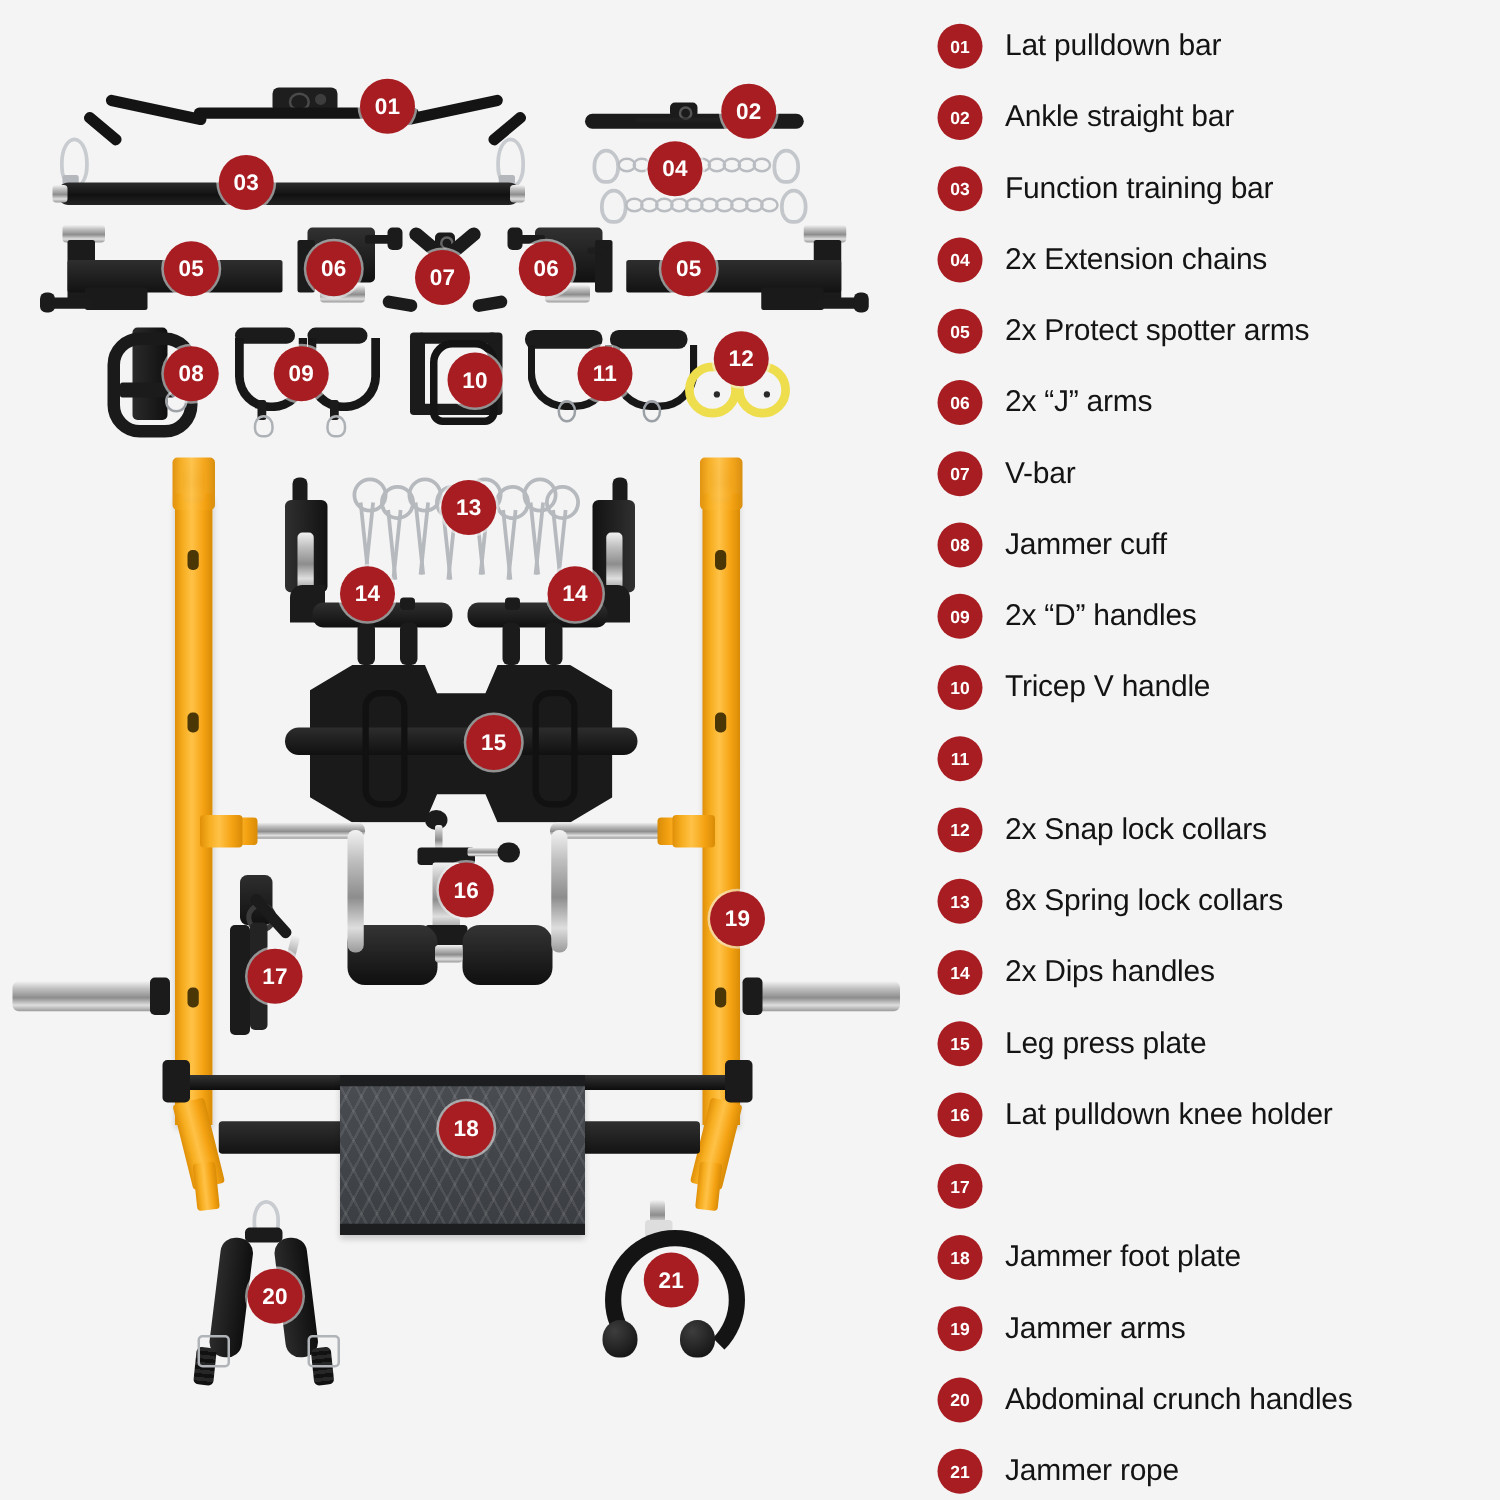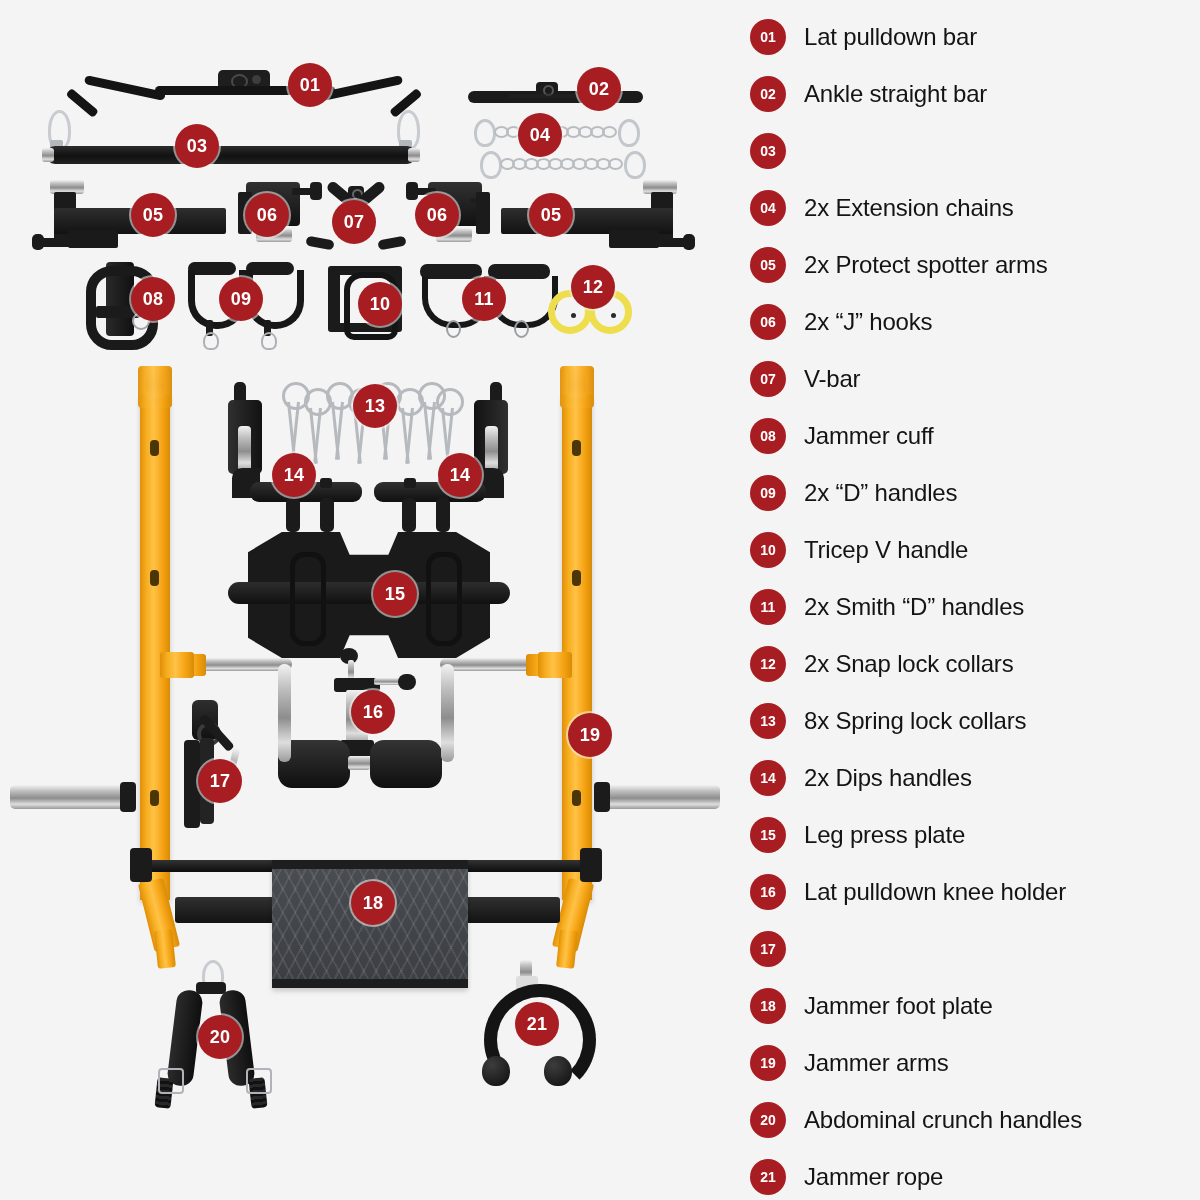--- a/index.html
+++ b/index.html
@@ -461,52 +461,52 @@
       <div class="legend-row">
         <div class="legend-badge">01</div>
         <div class="legend-label">Lat pulldown bar</div>
       </div>
       <div class="legend-row">
         <div class="legend-badge">02</div>
         <div class="legend-label">Ankle straight bar</div>
       </div>
       <div class="legend-row">
         <div class="legend-badge">03</div>
+        <div class="legend-label">Function training bar</div>
       </div>
       <div class="legend-row">
         <div class="legend-badge">04</div>
         <div class="legend-label">2x Extension chains</div>
       </div>
       <div class="legend-row">
         <div class="legend-badge">05</div>
         <div class="legend-label">2x Protect spotter arms</div>
       </div>
       <div class="legend-row">
         <div class="legend-badge">06</div>
-        <div class="legend-label">2x “J” hooks</div>
+        <div class="legend-label">2x “J” arms</div>
       </div>
       <div class="legend-row">
         <div class="legend-badge">07</div>
         <div class="legend-label">V-bar</div>
       </div>
       <div class="legend-row">
         <div class="legend-badge">08</div>
         <div class="legend-label">Jammer cuff</div>
       </div>
       <div class="legend-row">
         <div class="legend-badge">09</div>
         <div class="legend-label">2x “D” handles</div>
       </div>
       <div class="legend-row">
         <div class="legend-badge">10</div>
         <div class="legend-label">Tricep V handle</div>
       </div>
       <div class="legend-row">
         <div class="legend-badge">11</div>
-        <div class="legend-label">2x Smith “D” handles</div>
       </div>
       <div class="legend-row">
         <div class="legend-badge">12</div>
         <div class="legend-label">2x Snap lock collars</div>
       </div>
       <div class="legend-row">
         <div class="legend-badge">13</div>
         <div class="legend-label">8x Spring lock collars</div>
       </div>
       <div class="legend-row">

